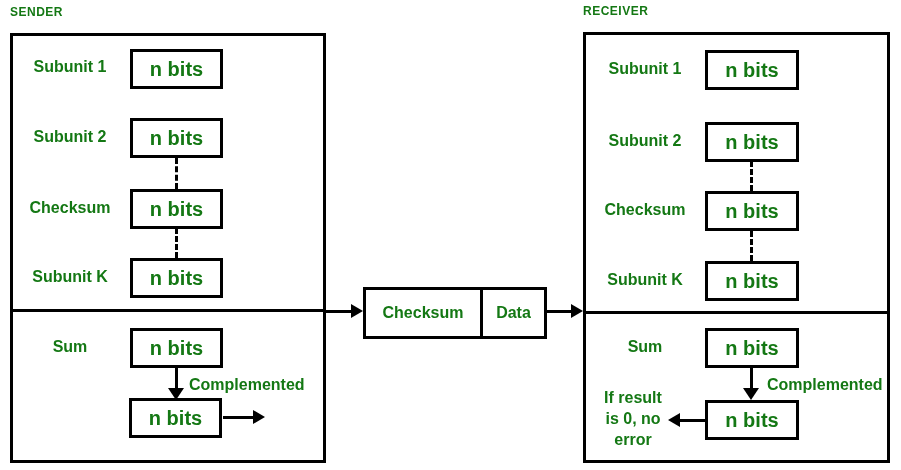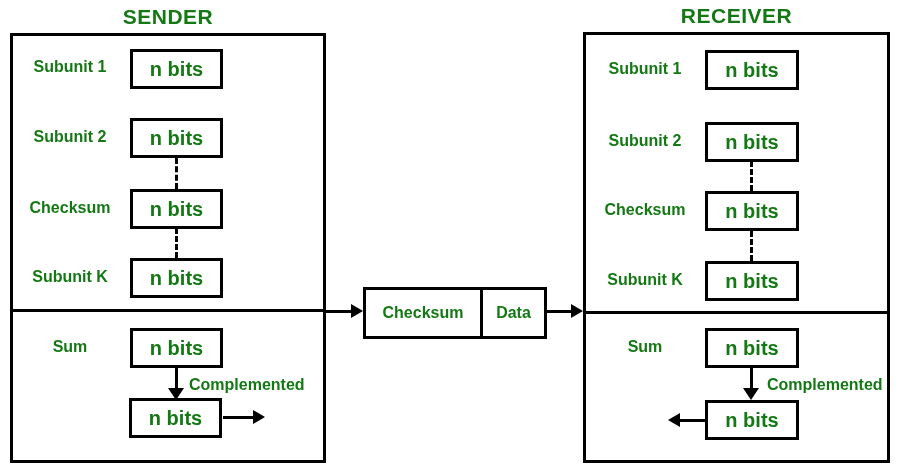--- a/index.html
+++ b/index.html
@@ -4,21 +4,21 @@
 <style>
   :root { --green:#147814; --black:#000000; --bg:#ffffff; }
   * { margin:0; padding:0; box-sizing:border-box; }
   body { background:#fff; }
   .canvas {
     position:relative; width:901px; height:470px; background:var(--bg);
     font-family:"Liberation Sans", sans-serif; font-weight:bold; color:var(--green);
     overflow:hidden;
   }
   .panel { position:absolute; border:3px solid var(--black); background:var(--bg); }
-  .panel-title { position:absolute; font-size:21px; text-align:center; letter-spacing:0.5px; }
+  .panel-title { position:absolute; font-size:12px; letter-spacing:0.5px; }
   .nbits {
     position:absolute; width:93px; height:40px; border:3px solid var(--black);
     display:flex; align-items:center; justify-content:center; font-size:20px; background:var(--bg);
   }
   .row-label { position:absolute; width:114px; text-align:center; font-size:16px; white-space:nowrap; }
   .hline { position:absolute; height:3px; background:var(--black); }
   .vline { position:absolute; width:3px; background:var(--black); }
   .dash  { position:absolute; width:0; border-left:3px dashed var(--black); }
   .tri-right { position:absolute; width:0; height:0;
     border-top:7px solid transparent; border-bottom:7px solid transparent; border-left:12px solid var(--black); }
@@ -126,15 +126,20 @@
     </div>
     <div class="annot" style="left:181px; top:341px;">Complemented</div>
 
     <div class="nbits" style="left:119px; top:365px; width:94px;">n bits</div>
 
     <div>
       <div class="hline" style="left:94px; top:384px; width:25px;"></div>
       <div class="tri-left" style="left:82px; top:378px;"></div>
     </div>
 
+    <div class="note" style="left:6px; top:352px; width:82px;">
+      <span>If result</span>
+      <span>is 0, no</span>
+      <span>error</span>
+    </div>
   </div>
 
 </div>
 
 </body></html>

